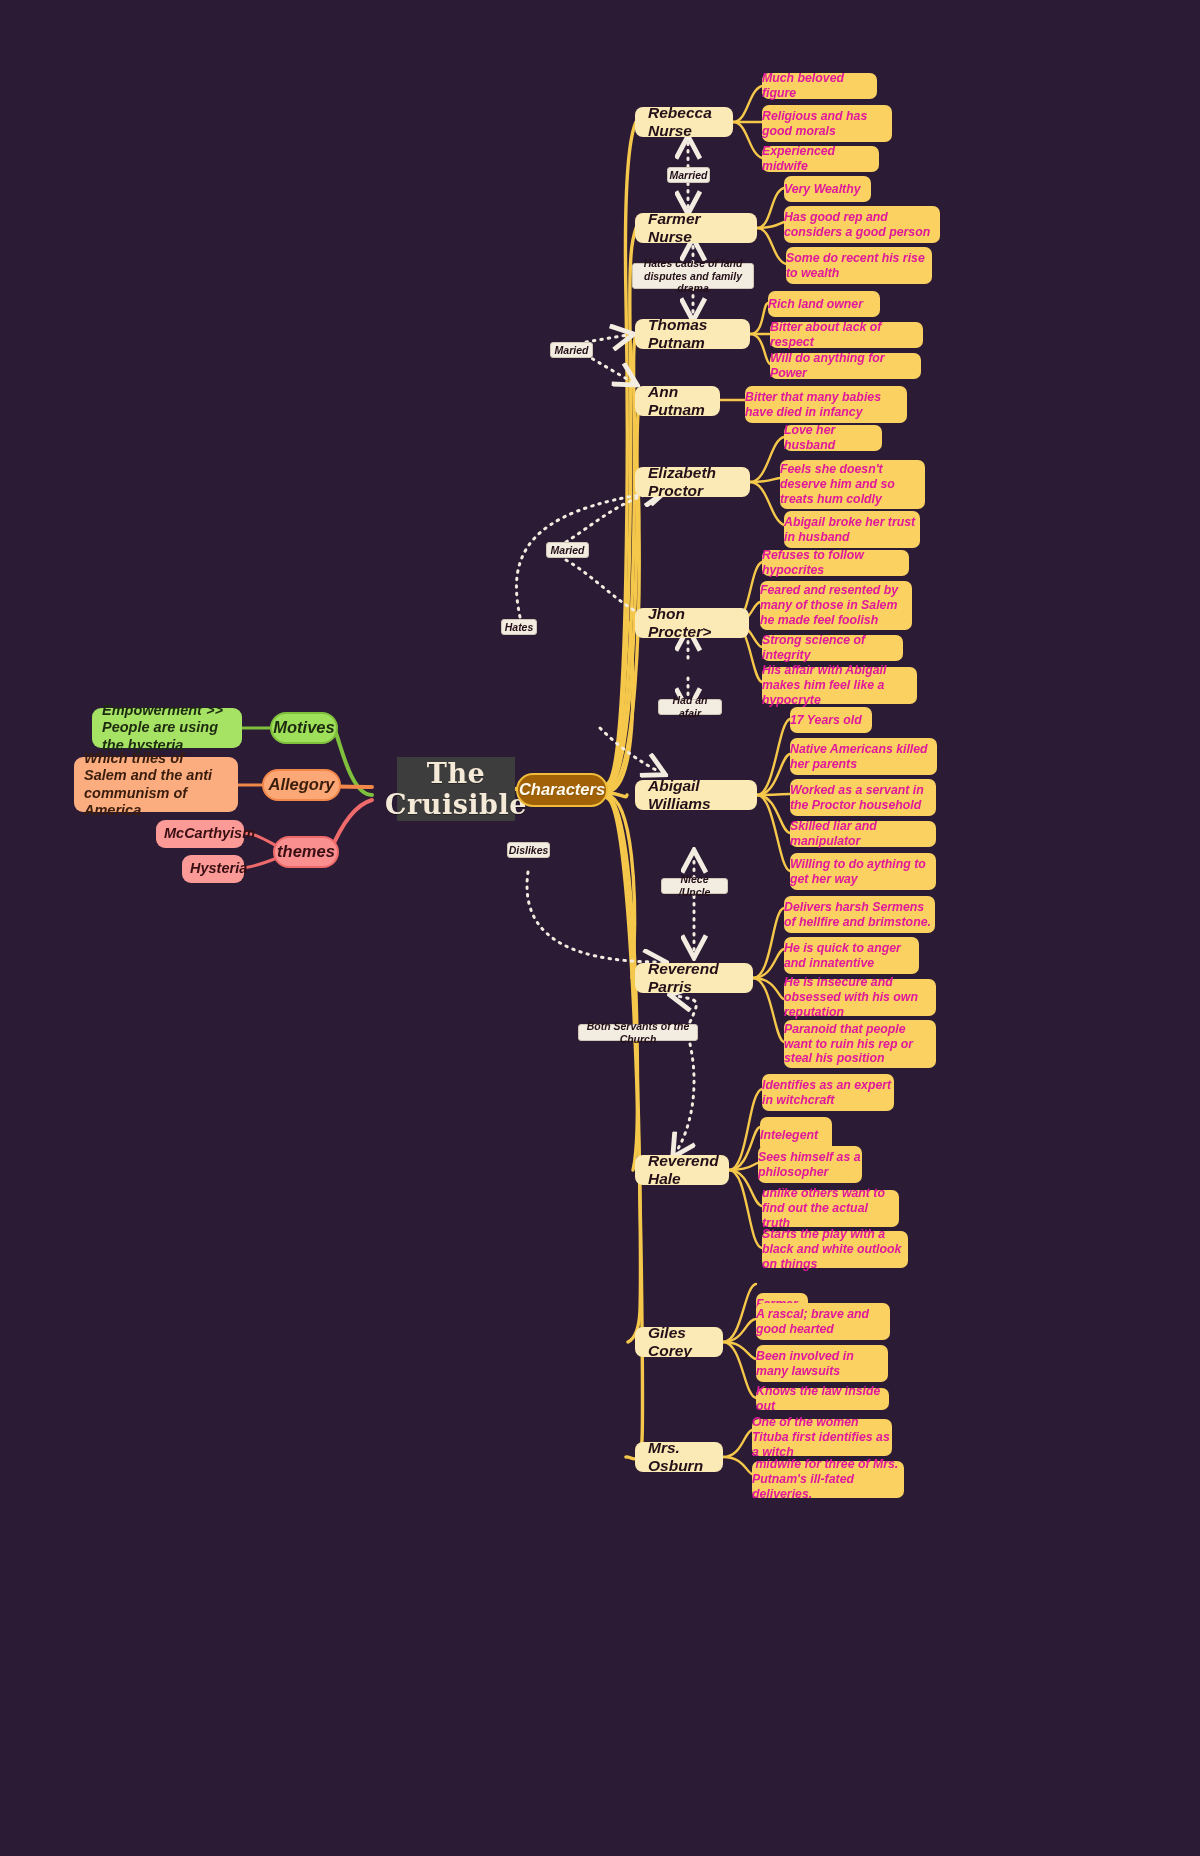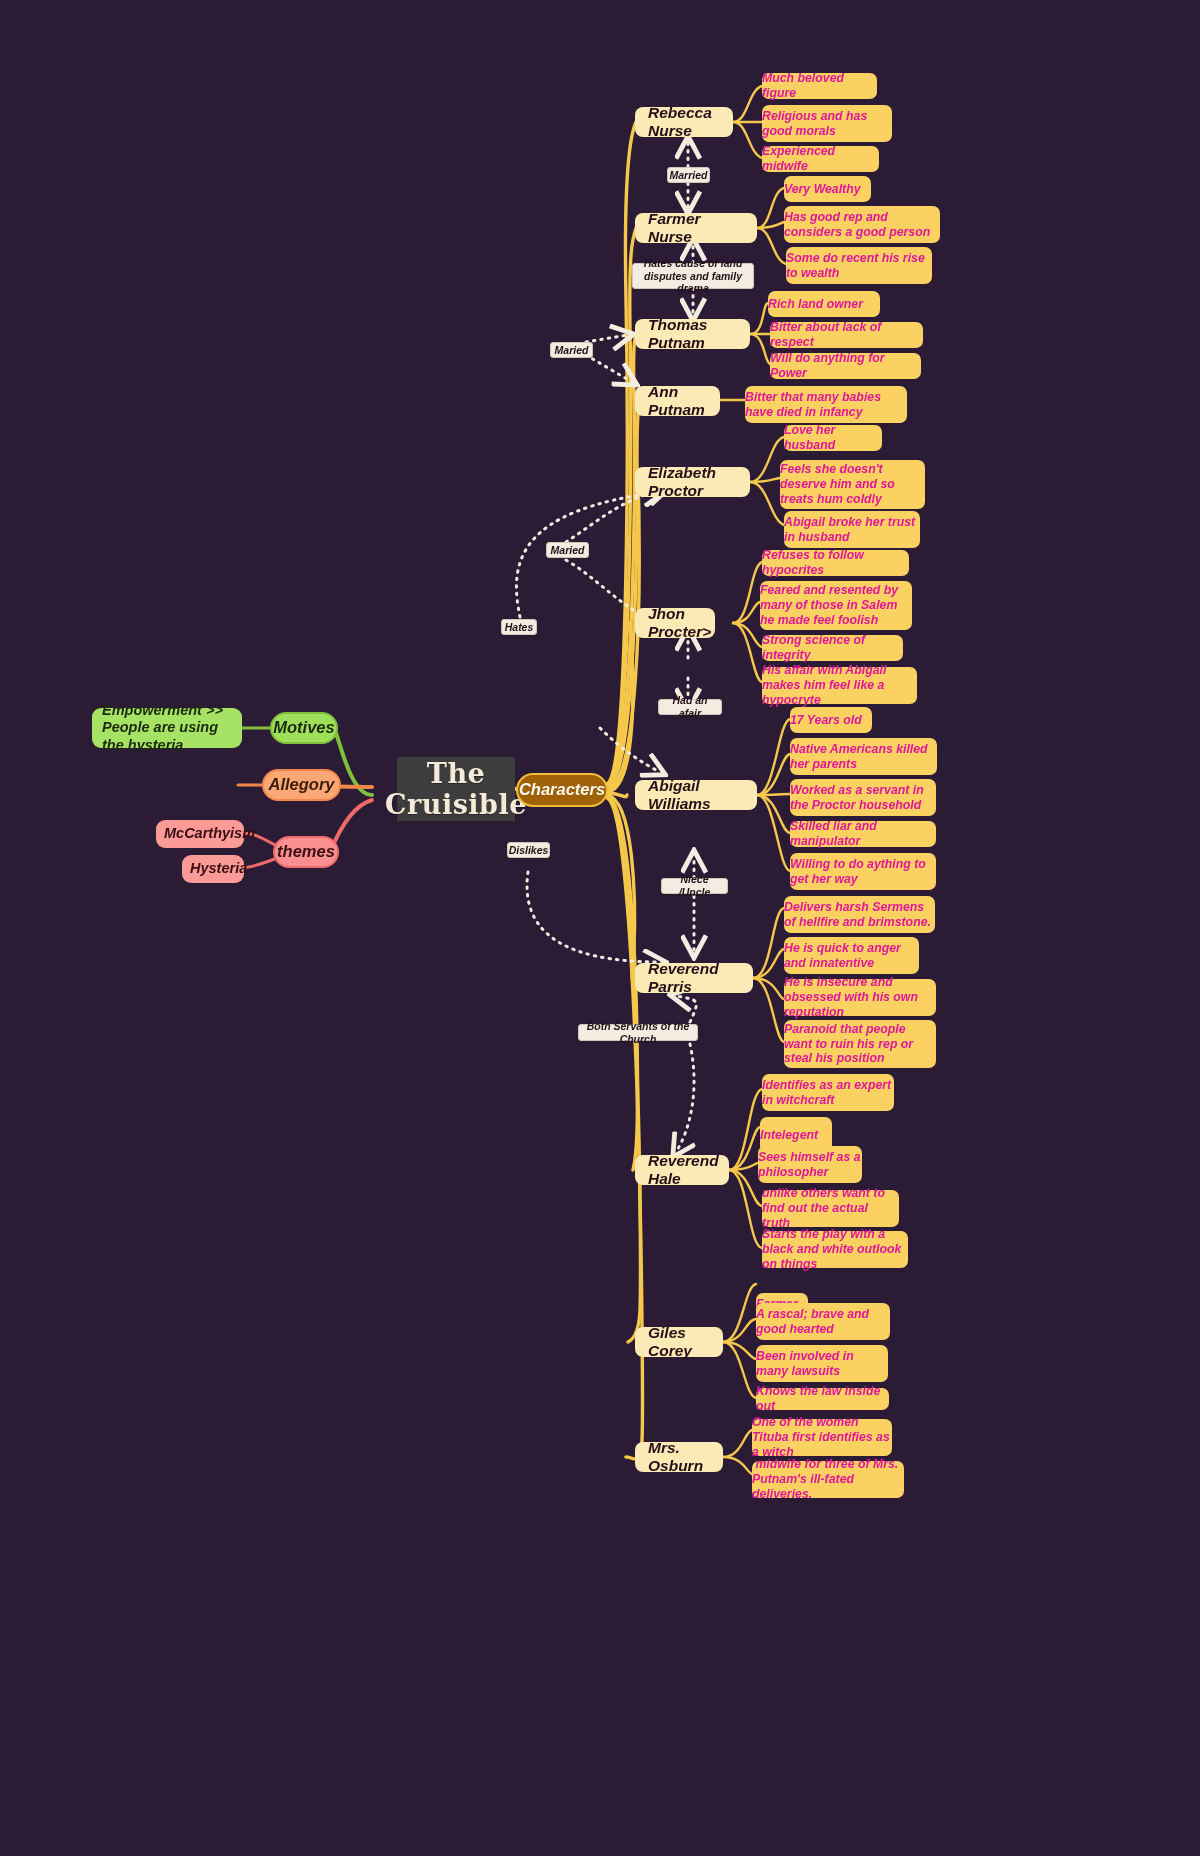--- a/index.html
+++ b/index.html
@@ -221,29 +221,30 @@
 
   <div class="node central" style="left:369px; top:757px; width:118px; height:64px;">The
 Cruisible</div>
 
   <div class="node pill pill-motives" style="left:270px; top:712px; width:68px; height:32px;">Motives</div>
   <div class="node pill pill-allegory" style="left:262px; top:769px; width:79px; height:32px;">Allegory</div>
   <div class="node pill pill-themes" style="left:273px; top:836px; width:66px; height:32px;">themes</div>
   <div class="node pill pill-characters" style="left:516px; top:773px; width:92px; height:34px;">Characters</div>
 
   <div class="node leaf-green" style="left:92px; top:708px; width:150px; height:40px;">Empowerment &gt;&gt; People are using the hysteria</div>
+  <div class="node leaf-orange" style="left:74px; top:757px; width:164px; height:55px;">Which triles of Salem and the anti communism of America</div>
   <div class="node leaf-pink" style="left:156px; top:820px; width:88px; height:28px;">McCarthyism</div>
   <div class="node leaf-pink" style="left:182px; top:855px; width:62px; height:28px;">Hysteria</div>
 
   <div class="node char" style="left:635px; top:107px; width:98px; height:30px;">Rebecca Nurse</div>
   <div class="node char" style="left:635px; top:213px; width:122px; height:30px;">Farmer Nurse</div>
   <div class="node char" style="left:635px; top:319px; width:115px; height:30px;">Thomas Putnam</div>
   <div class="node char" style="left:635px; top:386px; width:85px; height:30px;">Ann Putnam</div>
   <div class="node char" style="left:635px; top:467px; width:115px; height:30px;">Elizabeth Proctor</div>
-  <div class="node char" style="left:635px; top:608px; width:80px; height:30px;">Jhon Procter&gt;</div>
+  <div class="node char" style="left:635px; top:608px; width:114px; height:30px;">Jhon Procter&gt;</div>
   <div class="node char" style="left:635px; top:780px; width:122px; height:30px;">Abigail Williams</div>
   <div class="node char" style="left:635px; top:963px; width:118px; height:30px;">Reverend Parris</div>
   <div class="node char" style="left:635px; top:1155px; width:94px; height:30px;">Reverend Hale</div>
   <div class="node char" style="left:635px; top:1327px; width:88px; height:30px;">Giles Corey</div>
   <div class="node char" style="left:635px; top:1442px; width:88px; height:30px;">Mrs. Osburn</div>
 
   <div class="node attr" style="left:762px; top:73px; width:115px; height:26px;">Much beloved figure</div>
   <div class="node attr" style="left:762px; top:105px; width:130px; height:37px;">Religious and has good morals</div>
   <div class="node attr" style="left:762px; top:146px; width:117px; height:26px;">Experienced midwife</div>
 

